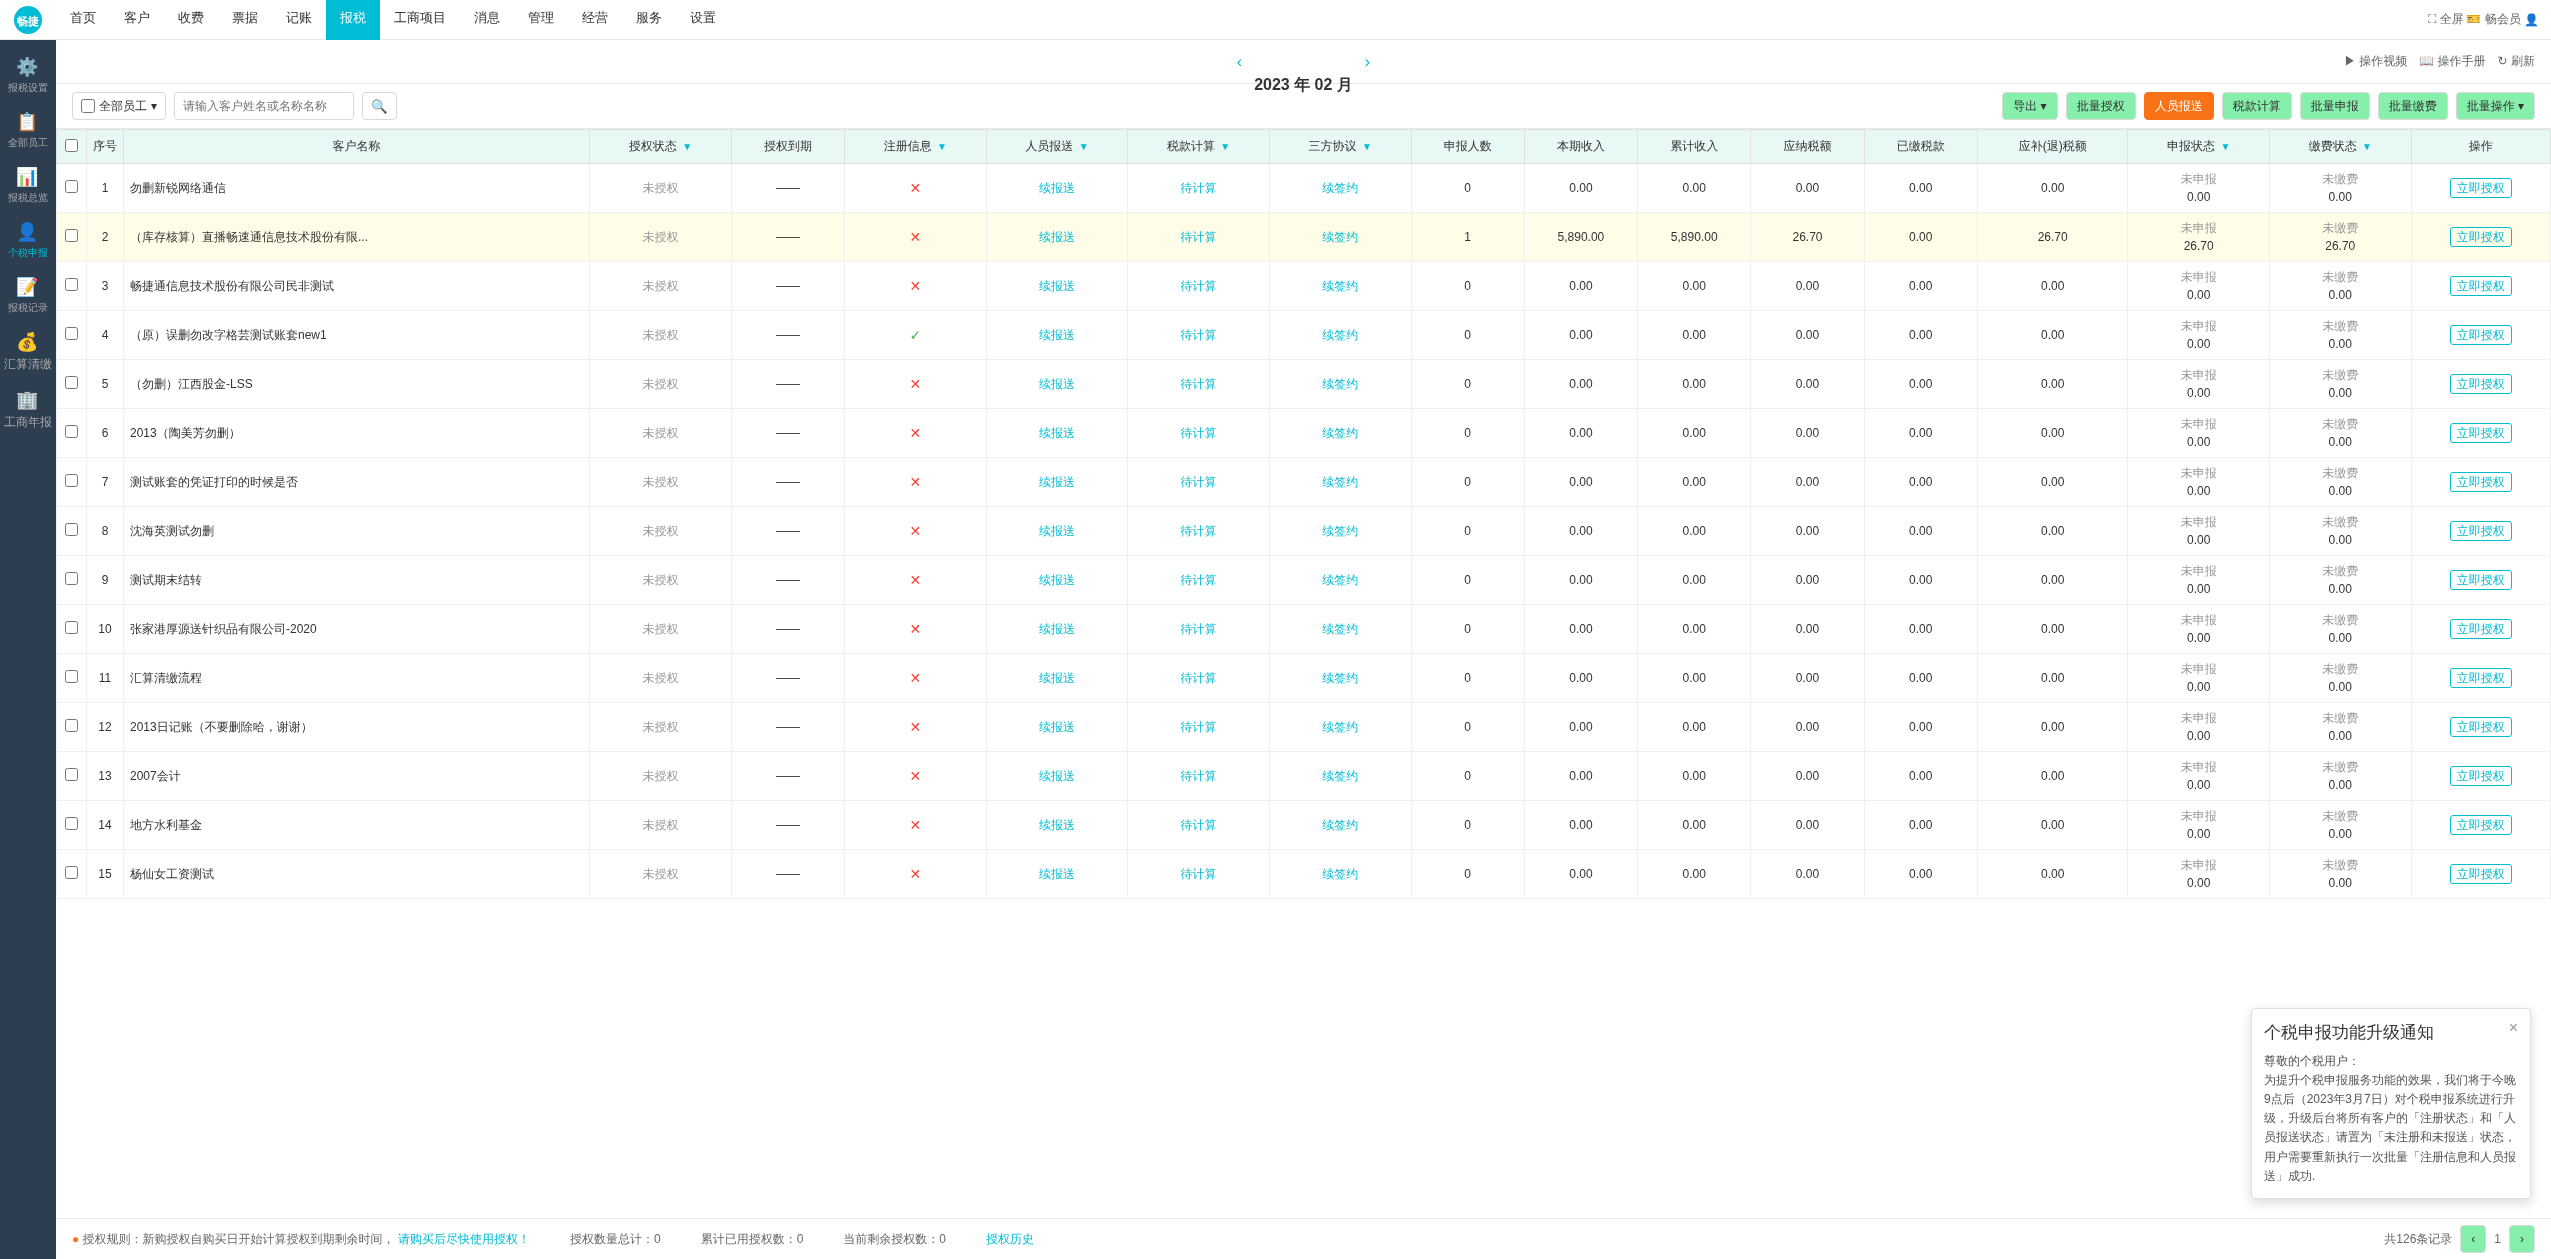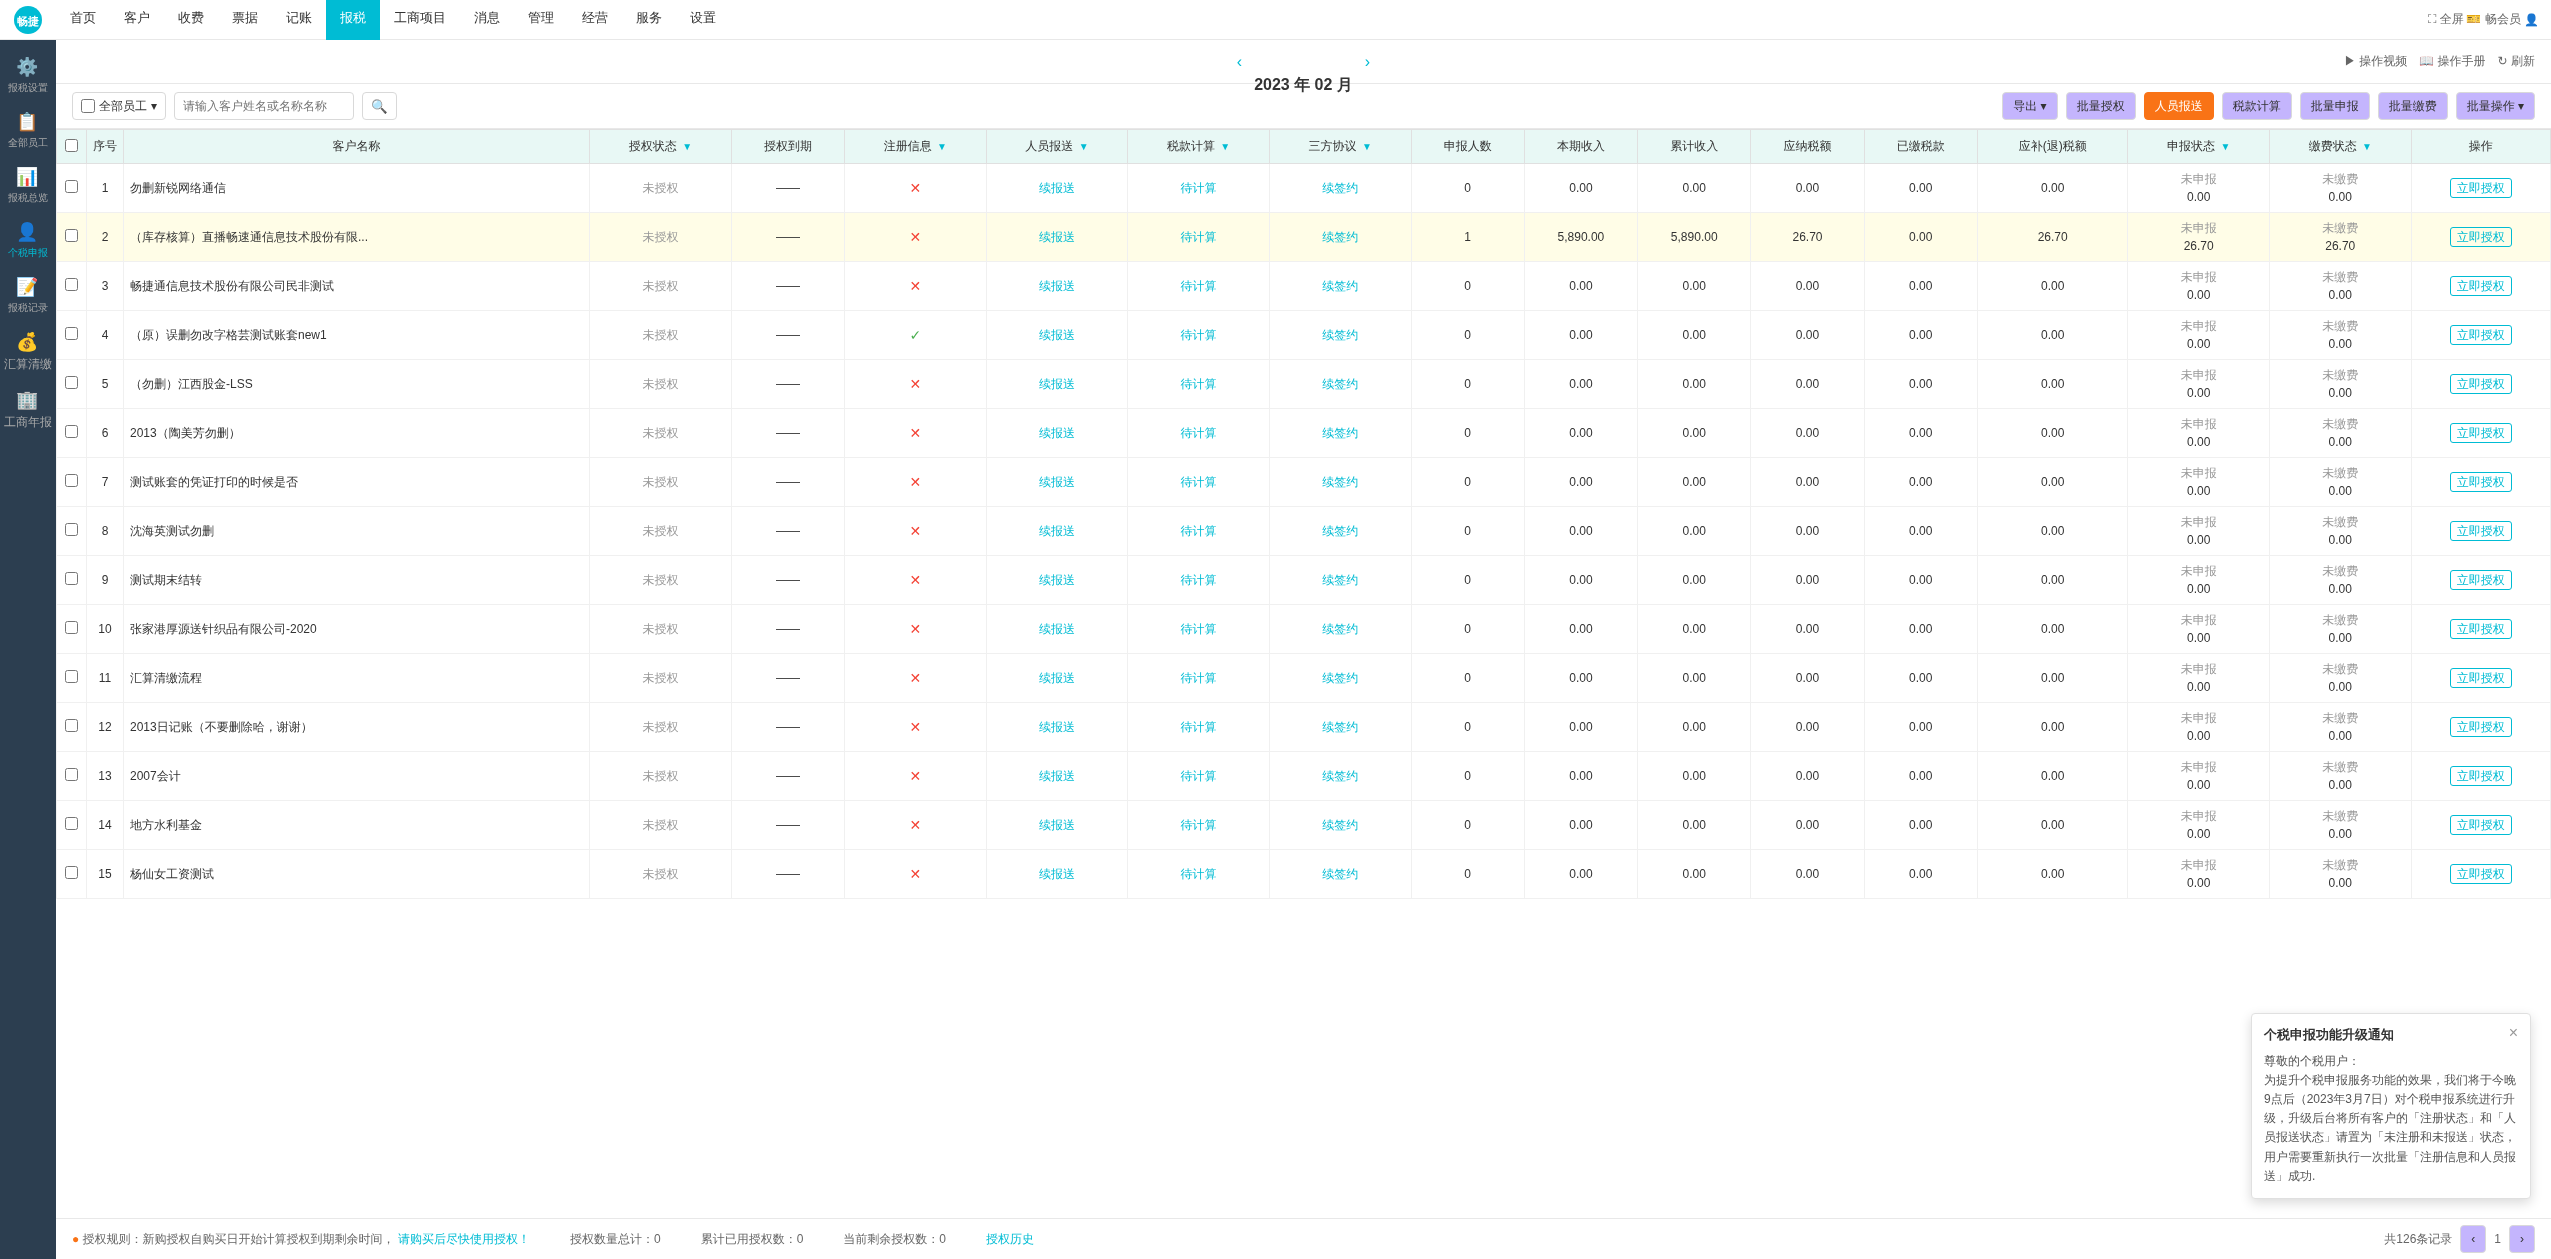--- a/index.html
+++ b/index.html
@@ -65,21 +65,21 @@
       border: 1px solid #d9d9d9; border-radius: 4px; padding: 12px 8px;
       font-size: 12px; width: 180px; height: 28px;
     }
     .search-btn {
       background: #fff; border: 1px solid #d9d9d9; border-radius: 4px;
       padding: 4px 8px; cursor: pointer; height: 28px;
     }
 
     .btn {
       border-radius: 4px; padding: 4px 10px; font-size: 12px; cursor: pointer;
-      height: 28px; border: 1px solid #d9d9d9; background: #c4b5fd; color: #333;
+      height: 28px; border: 1px solid #d9d9d9; background: #86efac; color: #333;
       white-space: nowrap;
     }
     .btn-primary { background: #f97316; color: #fff; border-color: #f97316; }
 
     
     .table-container { flex: 1; overflow: auto; background: #fff; }
     table { width: 100%; border-collapse: collapse; font-size: 12px; }
     thead tr { background: #e8f5e9; }
     thead th {
       padding: 8px 6px; text-align: center; border: 1px solid #e0e0e0;
@@ -113,21 +113,21 @@
     .bottom-bar .warning { color: #f97316; }
     .bottom-bar a { color: #00bcd4; cursor: pointer; }
     .bottom-right { margin-left: auto; display: flex; align-items: center; gap: 8px; }
 
     
     .notice-popup {
       position: fixed; right: 20px; bottom: 60px; width: 280px;
       background: #fff; border: 1px solid #e0e0e0; border-radius: 4px;
       box-shadow: 0 4px 12px rgba(0,0,0,0.15); padding: 12px; z-index: 100; font-size: 12px;
     }
-    .notice-popup .title { font-weight: bold; color: #333; margin-bottom: 8px; font-size: 13px; }
+    .notice-popup .title { font-weight: normal; color: #333; margin-bottom: 8px; font-size: 17px; }
     .notice-popup .close-btn { float: right; cursor: pointer; color: #999; font-size: 16px; margin-top: -2px; }
     .notice-popup .content { color: #555; line-height: 1.6; }
 
     
     ::-webkit-scrollbar { width: 6px; height: 6px; }
     ::-webkit-scrollbar-track { background: #f1f1f1; }
     ::-webkit-scrollbar-thumb { background: #ccc; border-radius: 3px; }
 
     .filter-checkbox { width: 14px; height: 14px; cursor: pointer; }
     .col-header-filter { font-size: 10px; color: #00bcd4; margin-left: 2px; cursor: pointer; }

